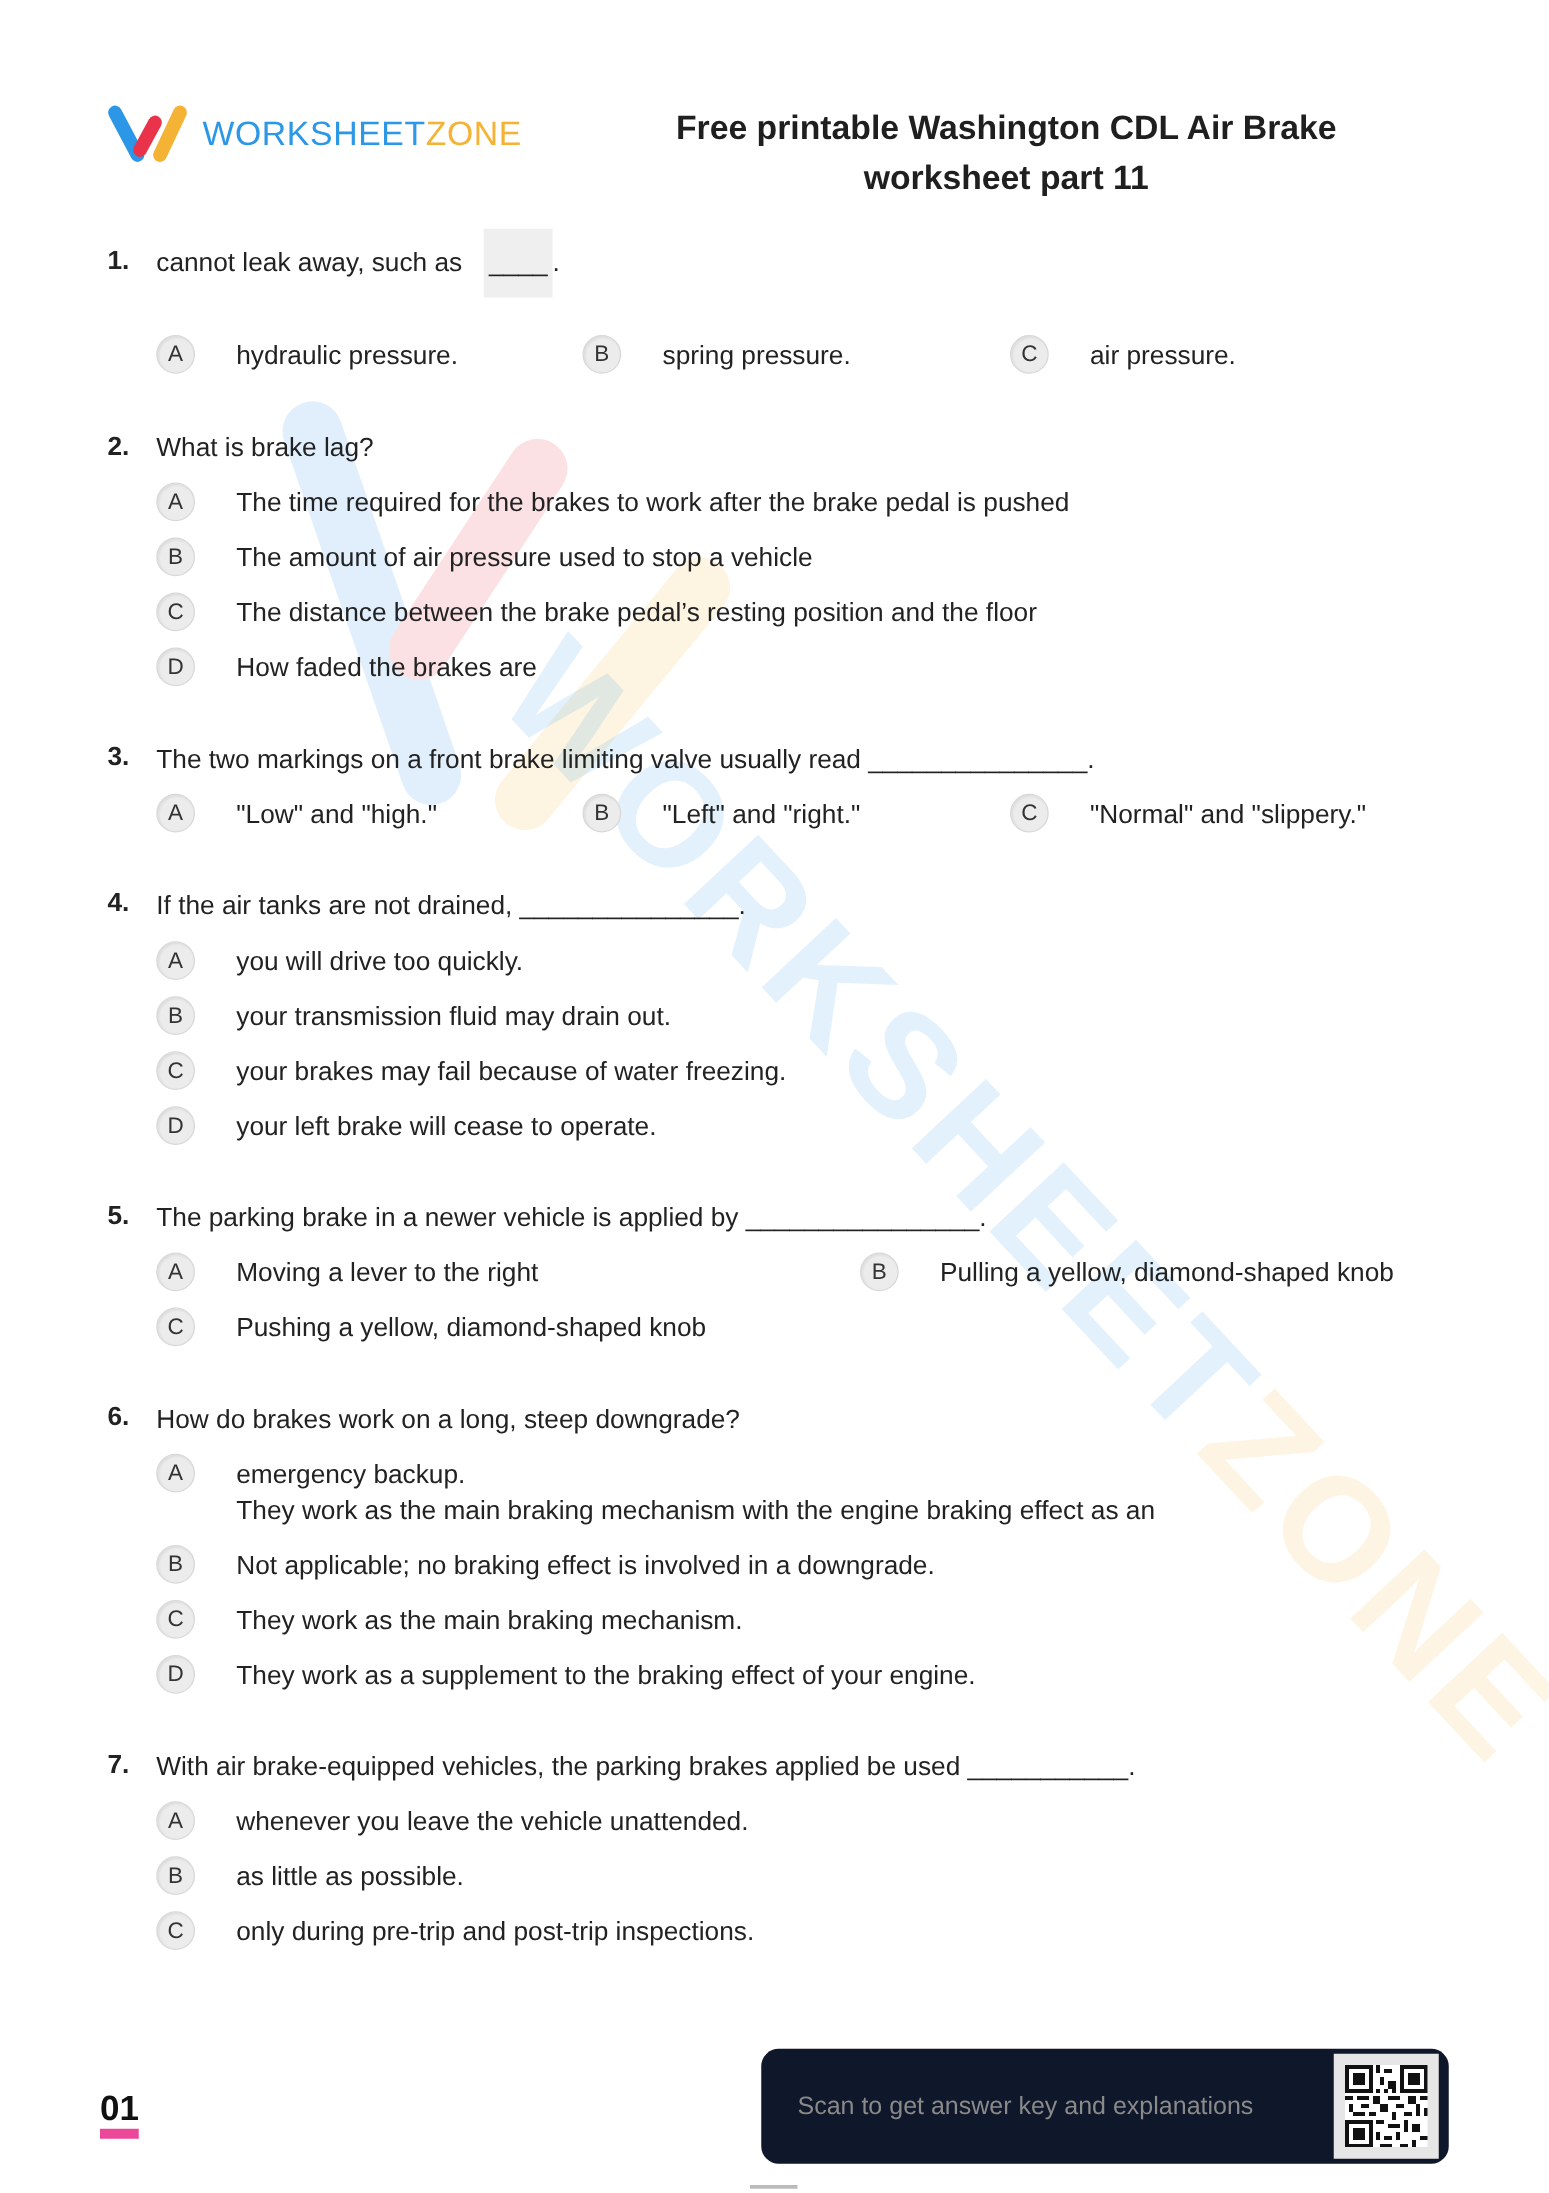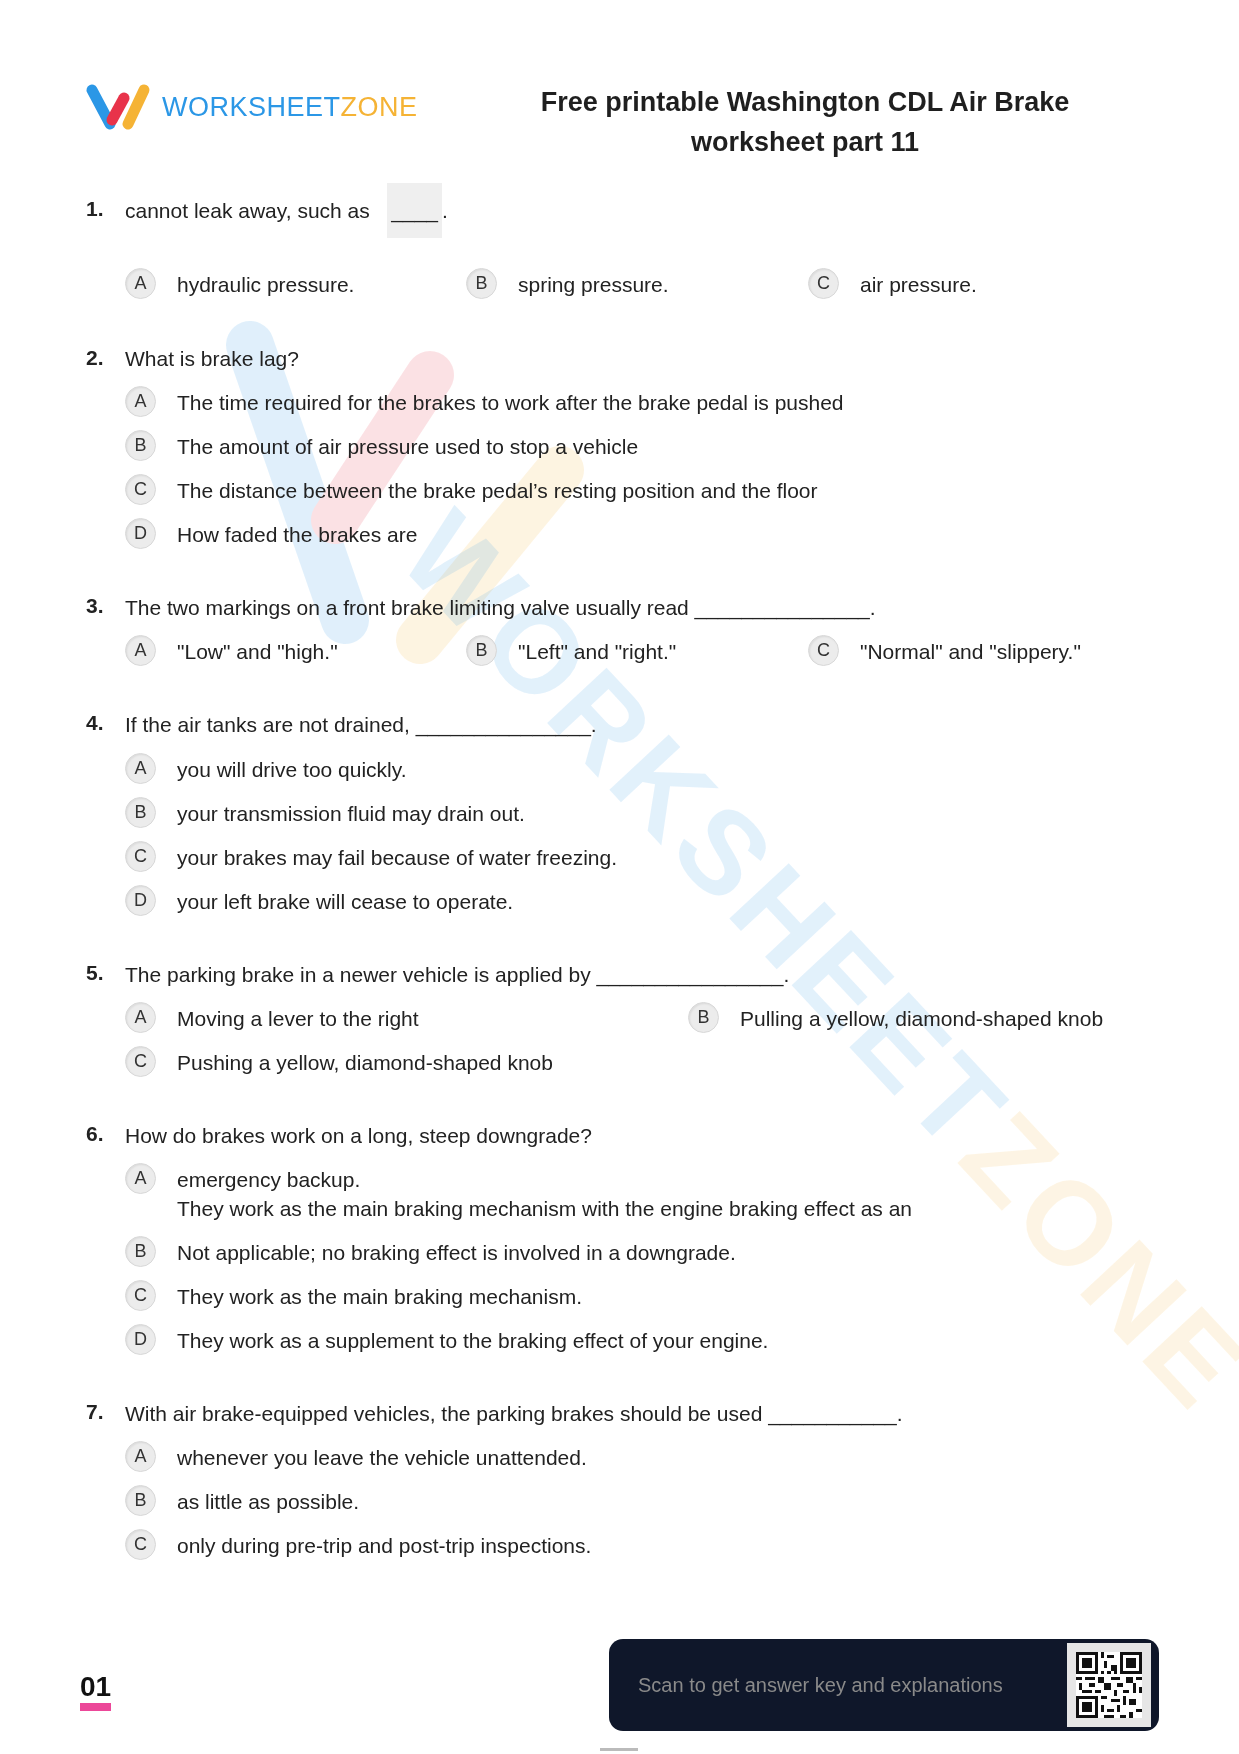--- a/index.html
+++ b/index.html
@@ -20,21 +20,21 @@
   .watermark { position: absolute; left: 0; top: 0; width: 1239px; height: 1754px; pointer-events: none; z-index: 0; }
 
   
   .q { position: absolute; left: 0; width: 1239px; z-index: 1; }
   .q-num { position: absolute; left: 86px; font-size: 21px; font-weight: bold; color: #222; }
   .q-text { position: absolute; left: 125px; width: 1050px; font-size: 21px; line-height: 29px; color: #222; }
   .opt { position: absolute; display: flex; align-items: flex-start; }
   .badge { width: 31px; height: 31px; border-radius: 50%; background: #ececec; border: 1px solid #d8d8d8;
            box-shadow: inset 1px 1px 2px rgba(0,0,0,0.08);
            font-size: 18px; color: #333; display: flex; align-items: center; justify-content: center; flex-shrink: 0; margin-top: -2px; }
-  .opt-text { margin-left: 21px; font-size: 21px; line-height: 29px; color: #222; }
+  .opt-text { margin-left: 33px; font-size: 21px; line-height: 29px; color: #222; }
 
   
   .page-num { position: absolute; left: 80px; top: 1672px; font-size: 28px; font-weight: bold; color: #111;
               border-bottom: 8px solid #ec4899; line-height: 30px; padding-bottom: 1px; }
   .answer-box { position: absolute; left: 609px; top: 1639px; width: 550px; height: 92px; background: #0f172a;
                 border-radius: 14px; display: flex; align-items: center; }
   .answer-text { margin-left: 29px; font-size: 20px; color: #8a8a8a; }
   .qr { position: absolute; right: 8px; top: 4px; width: 84px; height: 84px; background: #e6e6e6; display: flex; align-items: center; justify-content: center; }
   .bottom-tick { position: absolute; left: 600px; top: 1748px; width: 38px; height: 3px; background: #bbb; }
 </style>
@@ -184,21 +184,21 @@
     <div class="opt-text">They work as the main braking mechanism.</div>
   </div>
   <div class="opt" style="left:125px;top:1326px">
     <div class="badge">D</div>
     <div class="opt-text">They work as a supplement to the braking effect of your engine.</div>
   </div>
 </div>
 
 <div class="q">
   <div class="q-num" style="top:1400px">7.</div>
-  <div class="q-text" style="top:1399px">With air brake-equipped vehicles, the parking brakes should be used ___________.</div>
+  <div class="q-text" style="top:1399px">With air brake-equipped vehicles, the parking brakes applied be used ___________.</div>
   <div class="opt" style="left:125px;top:1443px">
     <div class="badge">A</div>
     <div class="opt-text">whenever you leave the vehicle unattended.</div>
   </div>
   <div class="opt" style="left:125px;top:1487px">
     <div class="badge">B</div>
     <div class="opt-text">as little as possible.</div>
   </div>
   <div class="opt" style="left:125px;top:1531px">
     <div class="badge">C</div>

